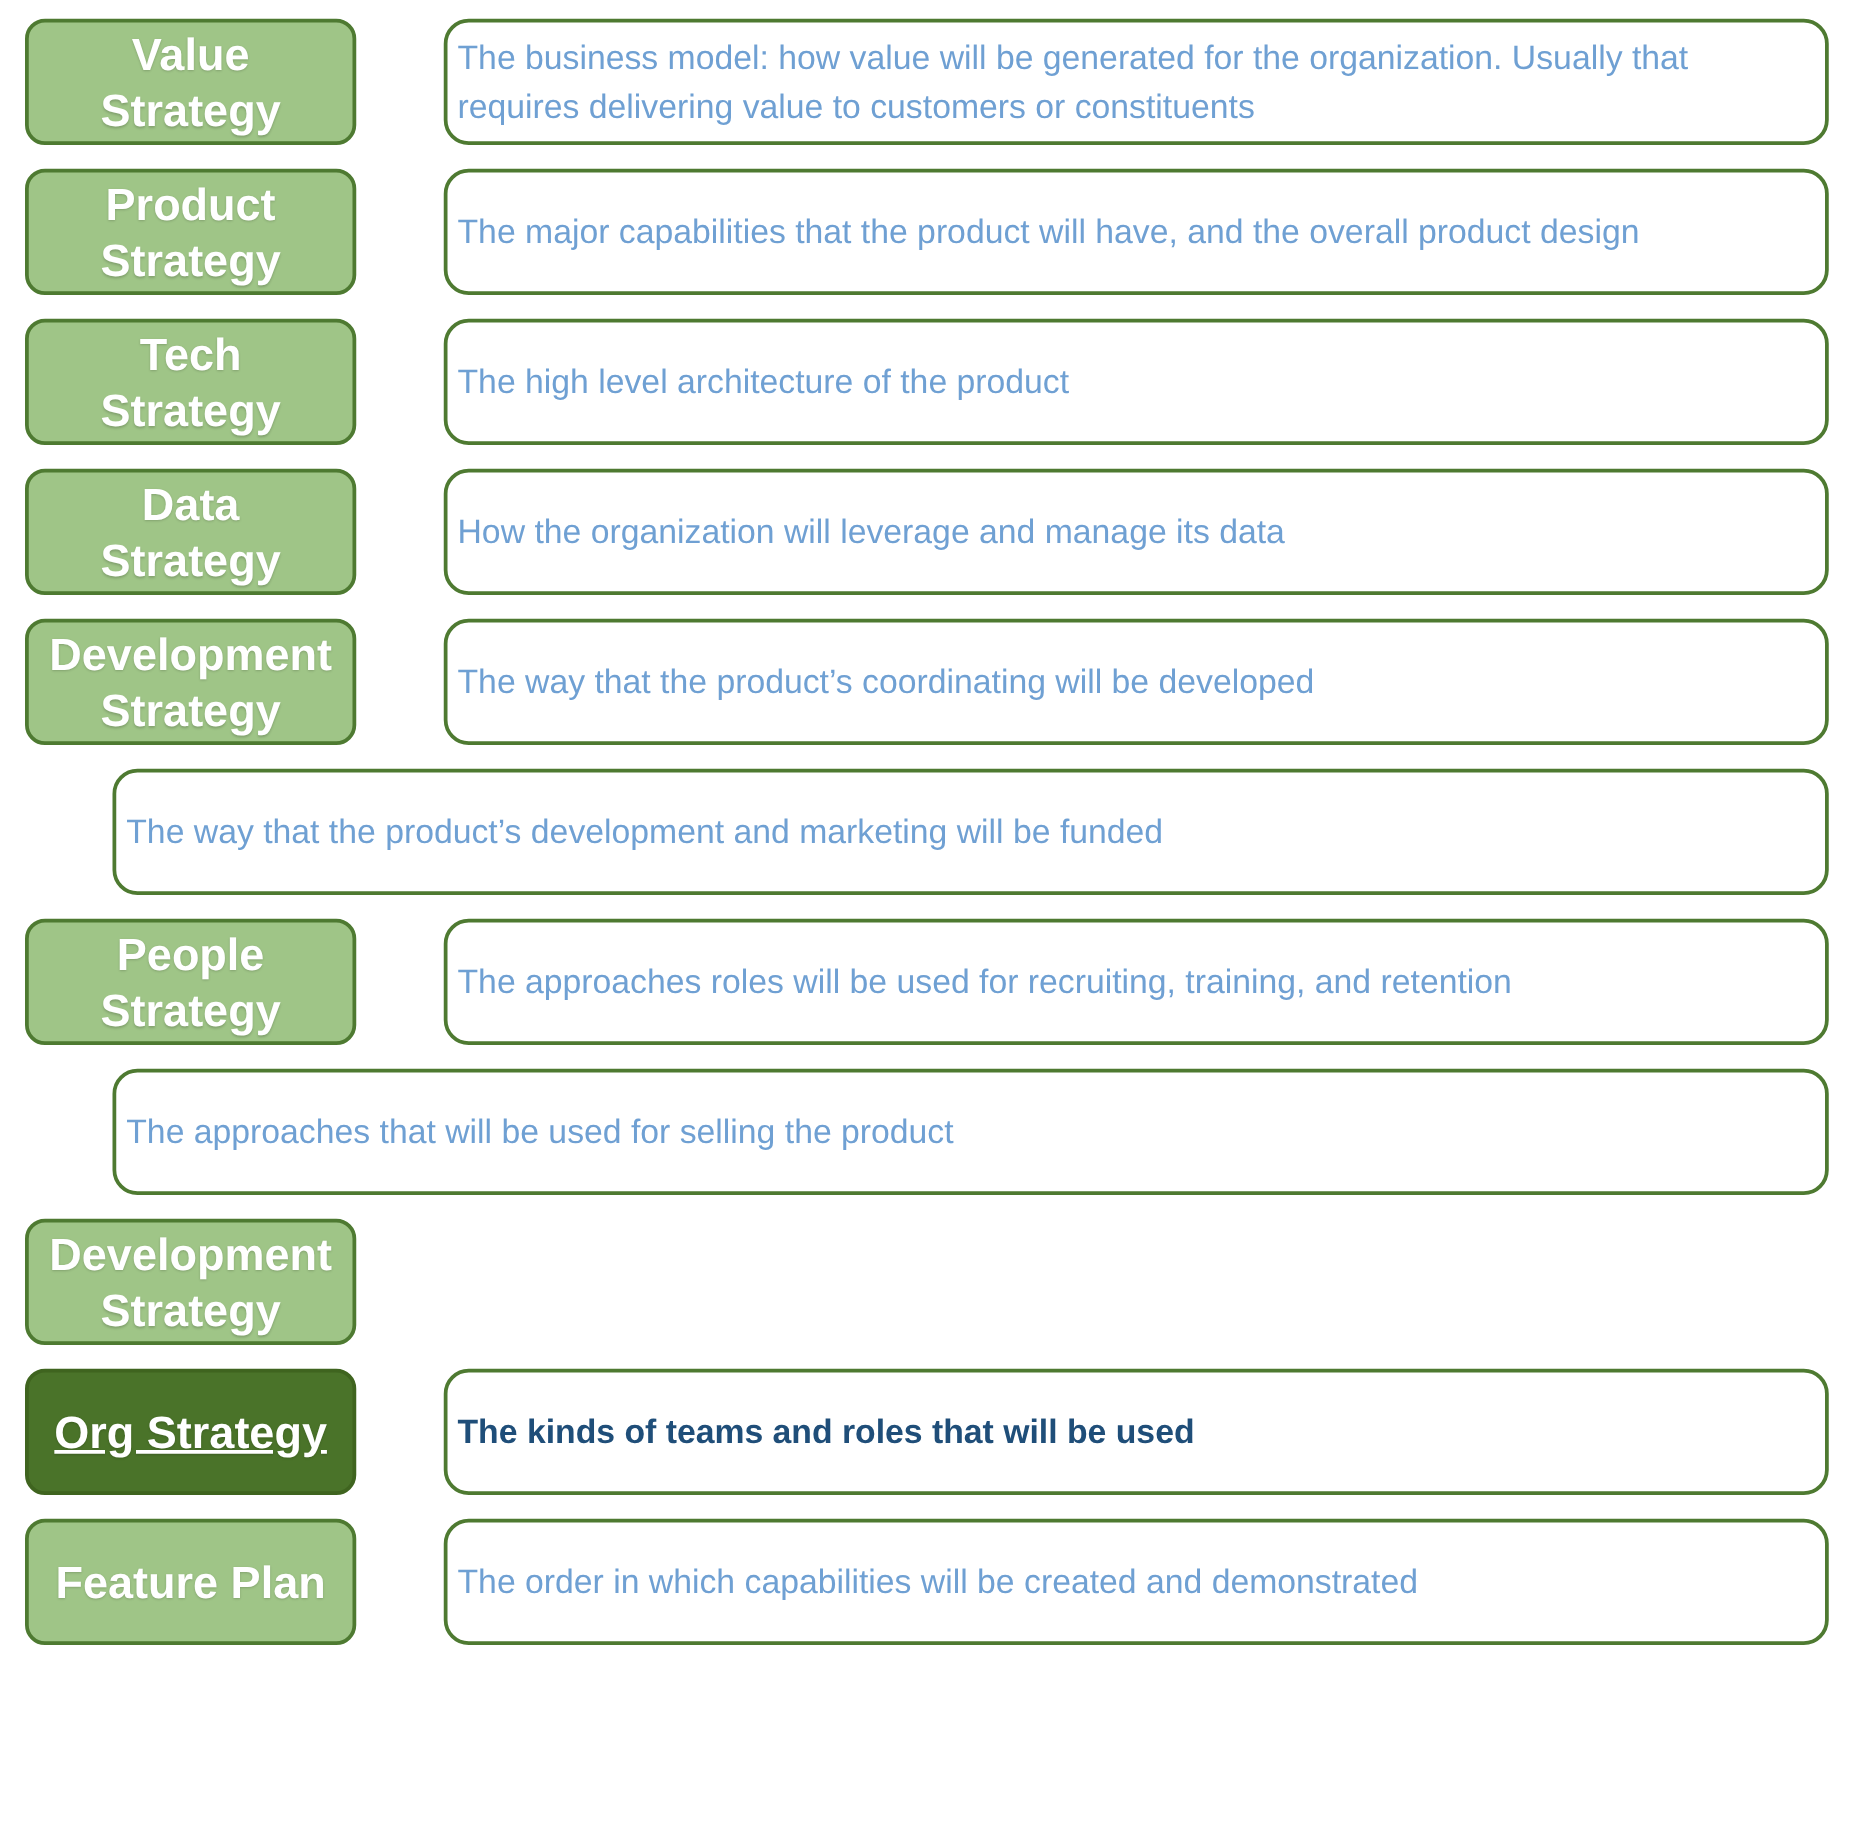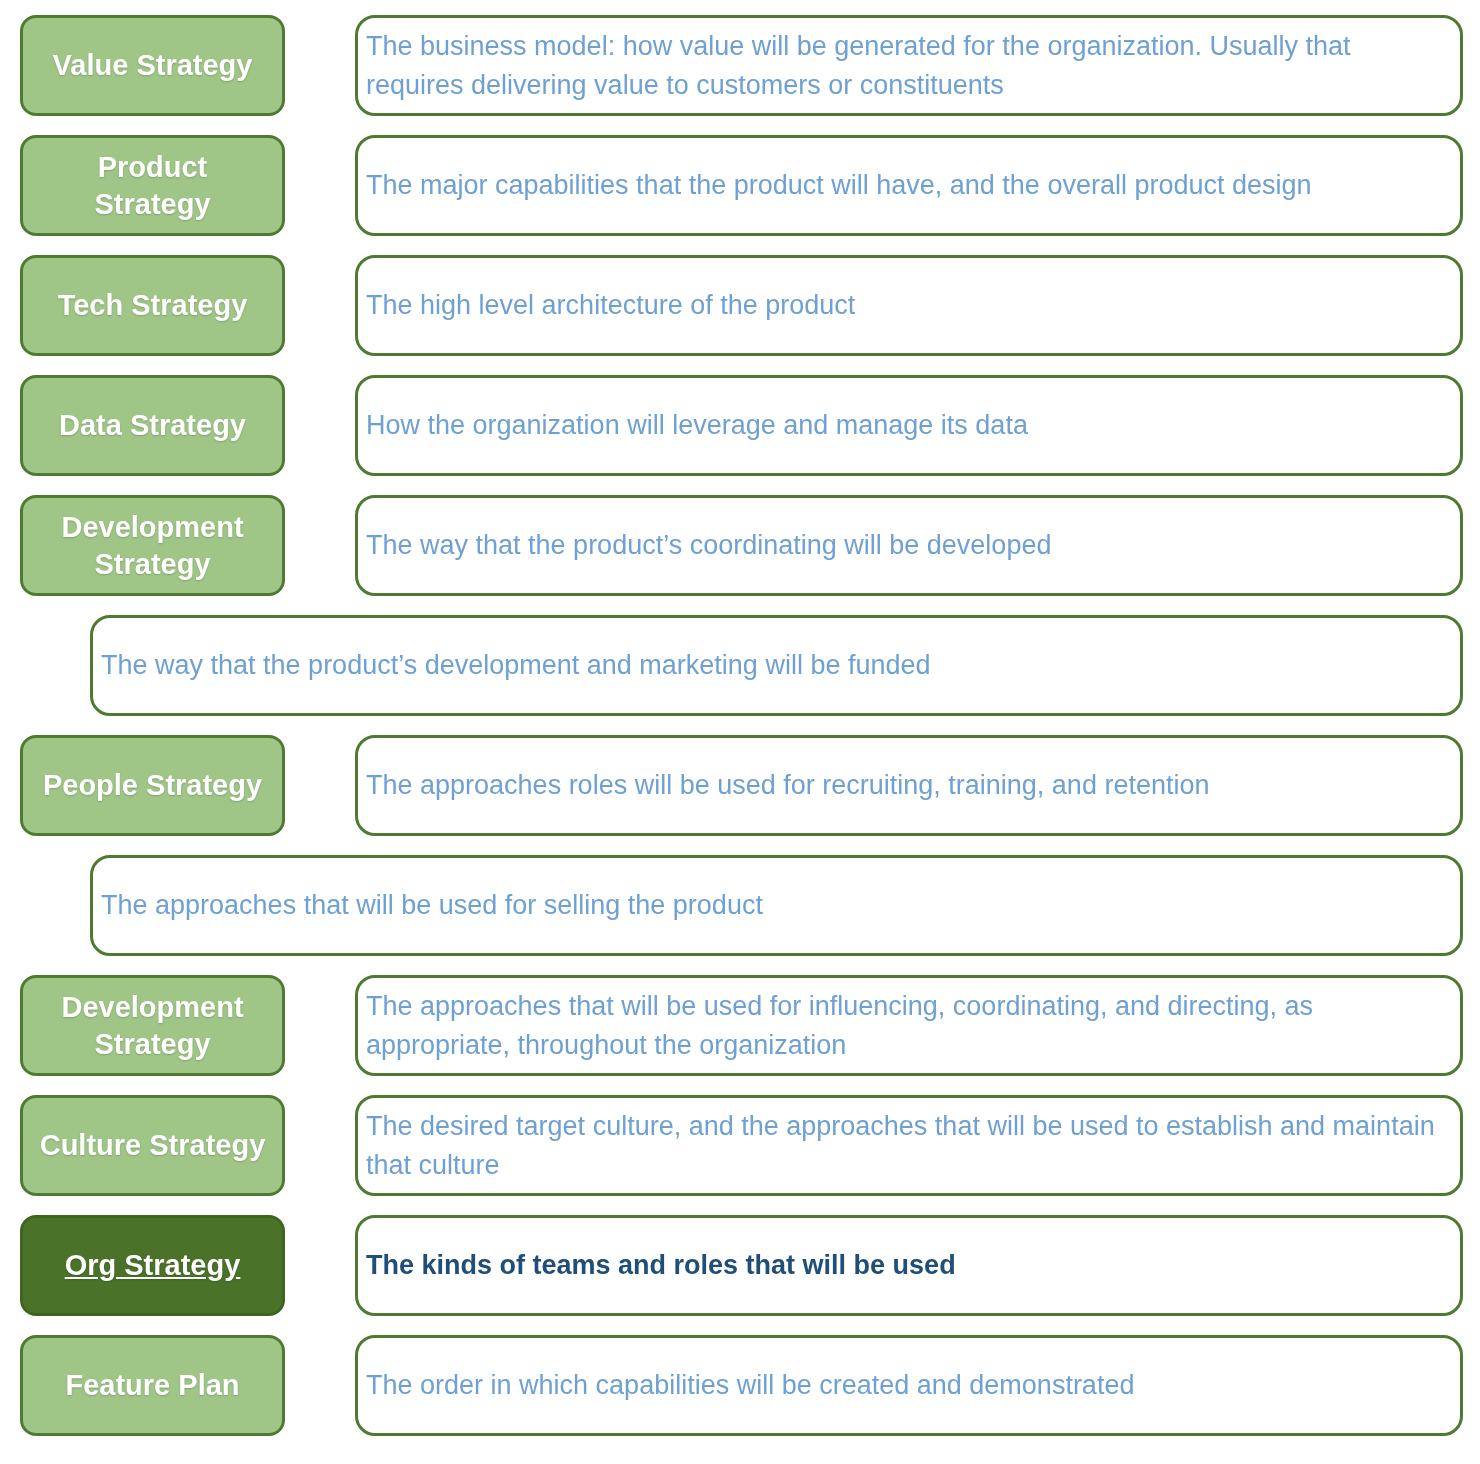--- a/index.html
+++ b/index.html
@@ -30,21 +30,21 @@
     width: 265px;
     flex: 0 0 265px;
     background: var(--green-fill);
     border: 3px solid var(--green-border);
     border-radius: 16px;
     display: flex;
     align-items: center;
     justify-content: center;
     text-align: center;
     color: #ffffff;
-    font-size: 29px;
+    font-size: 36px;
     font-weight: 700;
     line-height: 1.25;
     padding: 4px 14px;
     box-sizing: border-box;
     text-shadow: 0 1px 2px rgba(0,0,0,0.18);
   }
   .row.highlight .label-box {
     background: var(--dark-green-fill);
     border-color: var(--dark-green-border);
     text-decoration: underline;
@@ -120,28 +120,22 @@
     </div>
 
     <div class="row">
       <div class="spacer"></div>
       <div class="desc-box">The approaches that will be used for selling the product</div>
     </div>
 
     <div class="row">
       <div class="label-box">Development Strategy</div>
       <div class="spacer"></div>
-      <div class="desc-box">The approaches that will be used for influencing, coordinating, and directing, as appropriate, throughout the organization</div>
     </div>
 
-    <div class="row">
-      <div class="label-box">Culture Strategy</div>
-      <div class="spacer"></div>
-      <div class="desc-box">The desired target culture, and the approaches that will be used to establish and maintain that culture</div>
-    </div>
 
     <div class="row highlight">
       <div class="label-box">Org Strategy</div>
       <div class="spacer"></div>
       <div class="desc-box">The kinds of teams and roles that will be used</div>
     </div>
 
     <div class="row">
       <div class="label-box">Feature Plan</div>
       <div class="spacer"></div>

